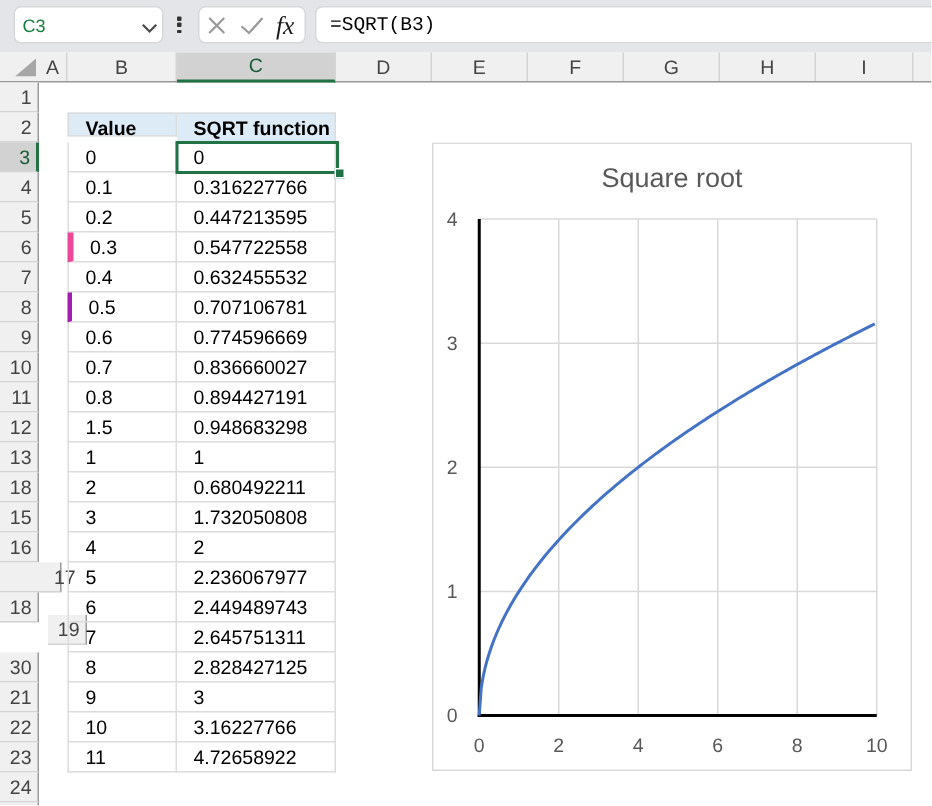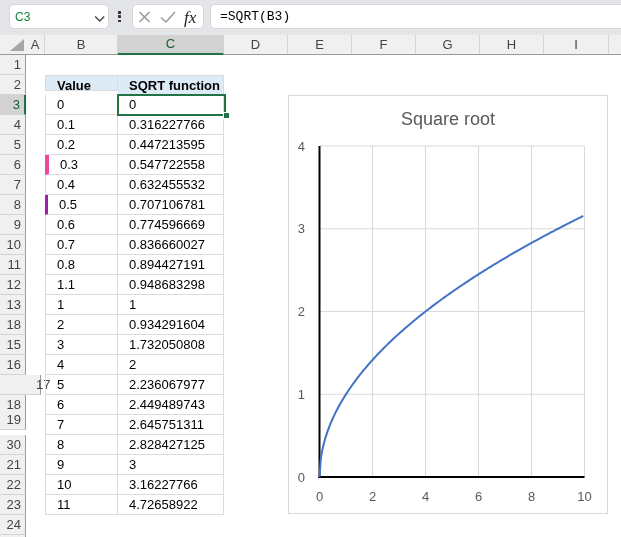--- a/index.html
+++ b/index.html
@@ -89,21 +89,21 @@
     <div class="rhcell" style="top:215px;">9</div>
     <div class="rhcell" style="top:235px;">10</div>
     <div class="rhcell" style="top:255px;">11</div>
     <div class="rhcell" style="top:275px;">12</div>
     <div class="rhcell" style="top:295px;">13</div>
     <div class="rhcell" style="top:315px;">18</div>
     <div class="rhcell" style="top:335px;">15</div>
     <div class="rhcell" style="top:355px;">16</div>
     <div class="rhcell" style="top:375px;padding-left:36px;">17</div>
     <div class="rhcell" style="top:395px;">18</div>
-    <div class="rhcell" style="top:410px;">19</div>
+    <div class="rhcell" style="top:410px;margin-left:32px;">19</div>
     <div class="rhcell" style="top:435px;">30</div>
     <div class="rhcell" style="top:455px;">21</div>
     <div class="rhcell" style="top:475px;">22</div>
     <div class="rhcell" style="top:495px;">23</div>
     <div class="rhcell" style="top:515px;">24</div>
     <div class="rhcell" style="top:535px; height:2px; border-bottom:none;"></div>
   </div>
 <div id="cells">
     <div class="cell hdrcell" style="left:45px; top:75px; width:73px; height:16px; border-top:1px solid #dcdcdc; border-left:1px solid #dcdcdc;">Value</div>
     <div class="cell hdrcell" style="left:118px; top:75px; width:106px; height:20px; border-top:1px solid #dcdcdc;">SQRT function</div>
@@ -118,26 +118,26 @@
     <div class="cell" style="left:45px; top:175px; width:73px; height:20px; border-left:1px solid #dcdcdc;">0.4</div>
     <div class="cell" style="left:118px; top:175px; width:106px; height:20px;">0.632455532</div>
     <div class="cell" style="left:45px; top:195px; width:73px; height:20px; border-left:3px solid #a21caf;">0.5</div>
     <div class="cell" style="left:118px; top:195px; width:106px; height:20px;">0.707106781</div>
     <div class="cell" style="left:45px; top:215px; width:73px; height:20px; border-left:1px solid #dcdcdc;">0.6</div>
     <div class="cell" style="left:118px; top:215px; width:106px; height:20px;">0.774596669</div>
     <div class="cell" style="left:45px; top:235px; width:73px; height:20px; border-left:1px solid #dcdcdc;">0.7</div>
     <div class="cell" style="left:118px; top:235px; width:106px; height:20px;">0.836660027</div>
     <div class="cell" style="left:45px; top:255px; width:73px; height:20px; border-left:1px solid #dcdcdc;">0.8</div>
     <div class="cell" style="left:118px; top:255px; width:106px; height:20px;">0.894427191</div>
-    <div class="cell" style="left:45px; top:275px; width:73px; height:20px; border-left:1px solid #dcdcdc;">1.1</div>
+    <div class="cell" style="left:45px; top:275px; width:73px; height:20px; border-left:1px solid #dcdcdc;">1.5</div>
     <div class="cell" style="left:118px; top:275px; width:106px; height:20px;">0.948683298</div>
     <div class="cell" style="left:45px; top:295px; width:73px; height:20px; border-left:1px solid #dcdcdc;">1</div>
     <div class="cell" style="left:118px; top:295px; width:106px; height:20px;">1</div>
     <div class="cell" style="left:45px; top:315px; width:73px; height:20px; border-left:1px solid #dcdcdc;">2</div>
-    <div class="cell" style="left:118px; top:315px; width:106px; height:20px;">0.934291604</div>
+    <div class="cell" style="left:118px; top:315px; width:106px; height:20px;">0.680492211</div>
     <div class="cell" style="left:45px; top:335px; width:73px; height:20px; border-left:1px solid #dcdcdc;">3</div>
     <div class="cell" style="left:118px; top:335px; width:106px; height:20px;">1.732050808</div>
     <div class="cell" style="left:45px; top:355px; width:73px; height:20px; border-left:1px solid #dcdcdc;">4</div>
     <div class="cell" style="left:118px; top:355px; width:106px; height:20px;">2</div>
     <div class="cell" style="left:45px; top:375px; width:73px; height:20px; border-left:1px solid #dcdcdc;">5</div>
     <div class="cell" style="left:118px; top:375px; width:106px; height:20px;">2.236067977</div>
     <div class="cell" style="left:45px; top:395px; width:73px; height:20px; border-left:1px solid #dcdcdc;">6</div>
     <div class="cell" style="left:118px; top:395px; width:106px; height:20px;">2.449489743</div>
     <div class="cell" style="left:45px; top:415px; width:73px; height:20px; border-left:1px solid #dcdcdc;">7</div>
     <div class="cell" style="left:118px; top:415px; width:106px; height:20px;">2.645751311</div>

